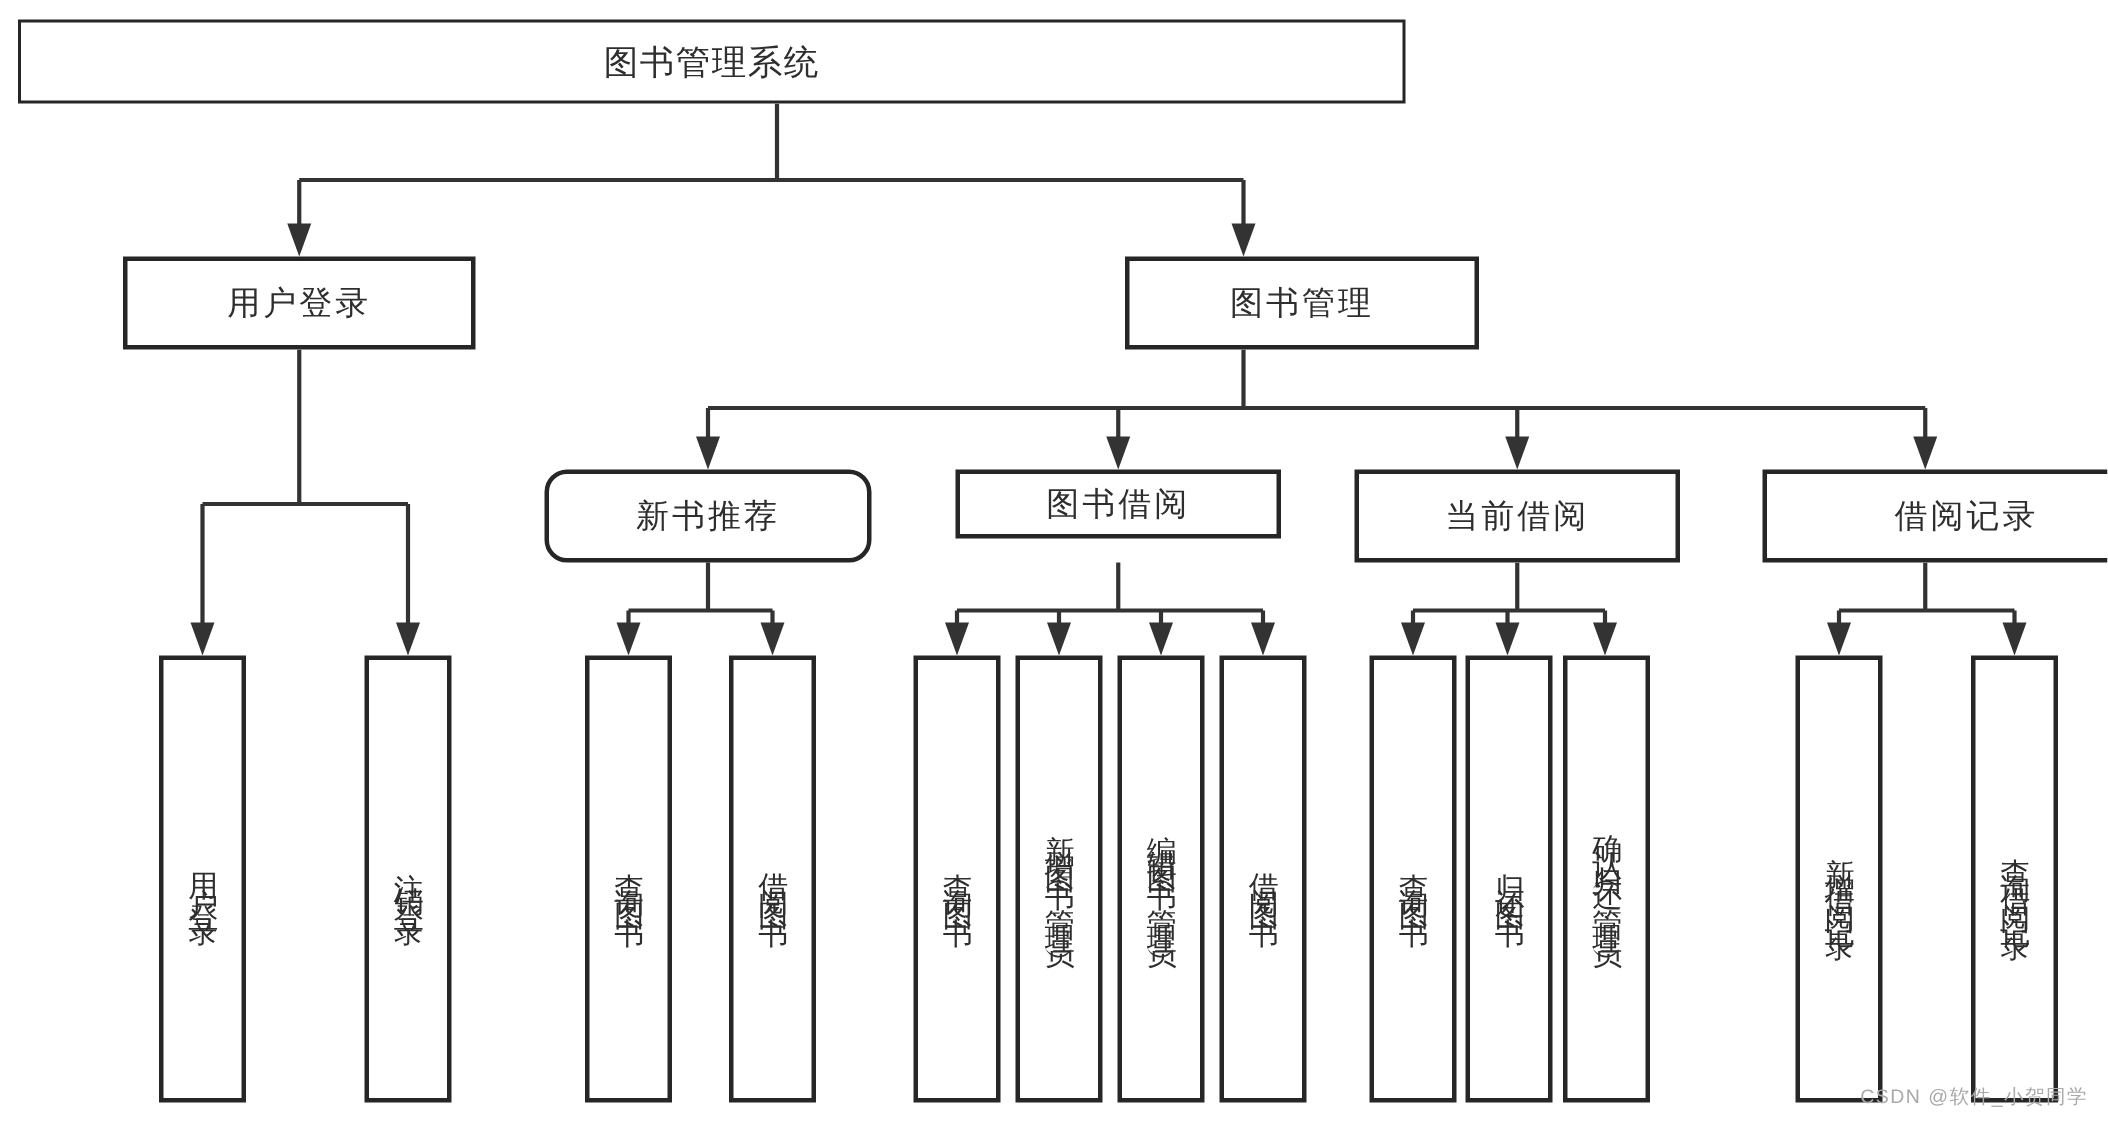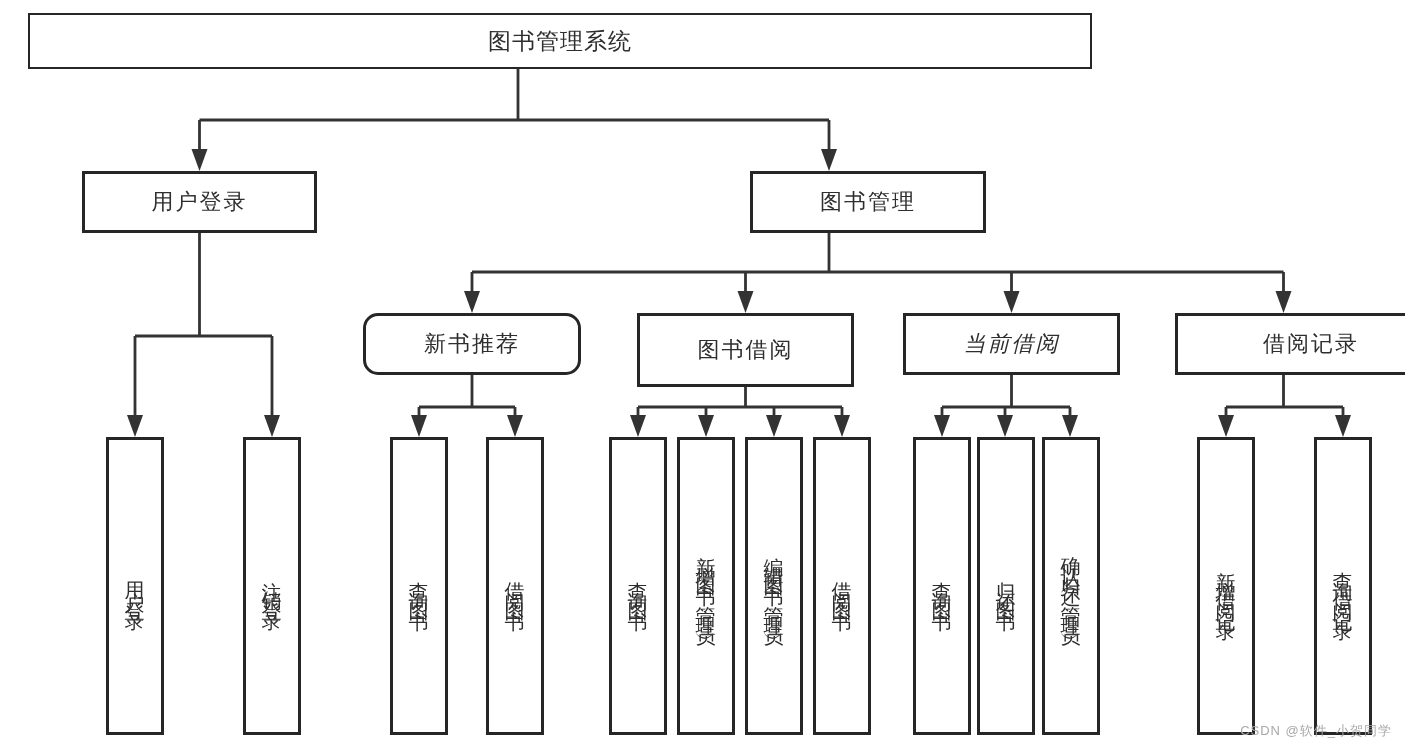--- a/index.html
+++ b/index.html
@@ -94,38 +94,38 @@
       <polygon points="766,415 782,415 774,437"></polygon>
       <polygon points="834,415 850,415 842,437"></polygon>
       <polygon points="934,415 950,415 942,437"></polygon>
       <polygon points="997,415 1013,415 1005,437"></polygon>
       <polygon points="1062,415 1078,415 1070,437"></polygon>
       <polygon points="1218,415 1234,415 1226,437"></polygon>
       <polygon points="1335,415 1351,415 1343,437"></polygon>
     </g>
   </svg>
 
-  <div class="box root-box" style="left:12px; top:13px; width:1064px; height:56px;margin-left:16px;">
+  <div class="box root-box" style="left:12px; top:13px; width:925px; height:56px;">
     <span class="label">图书管理系统</span>
   </div>
 
   <div class="box branch-box" style="left:82px; top:171px; width:235px; height:62px;">
     <span class="label">用户登录</span>
   </div>
   <div class="box branch-box" style="left:750px; top:171px; width:236px; height:62px;">
     <span class="label">图书管理</span>
   </div>
 
   <div class="box branch-box" style="left:363px; top:313px; width:218px; height:62px;border-radius:15px;">
     <span class="label">新书推荐</span>
   </div>
-  <div class="box branch-box" style="left:637px; top:313px; width:217px; height:74px;">
+  <div class="box branch-box" style="left:637px; top:313px; width:217px; height:46px;">
     <span class="label">图书借阅</span>
   </div>
-  <div class="box branch-box" style="left:903px; top:313px; width:217px; height:62px;font-style:italic;">
+  <div class="box branch-box" style="left:903px; top:313px; width:217px; height:62px;">
     <span class="label">当前借阅</span>
   </div>
   <div class="box branch-box" style="left:1175px; top:313px; width:261px; height:62px;padding-left:11px;">
     <span class="label">借阅记录</span>
   </div>
 
   <div class="box leaf-box" style="left:106px;">
     <span class="label">用户登录</span>
   </div>
   <div class="box leaf-box" style="left:243px;">

